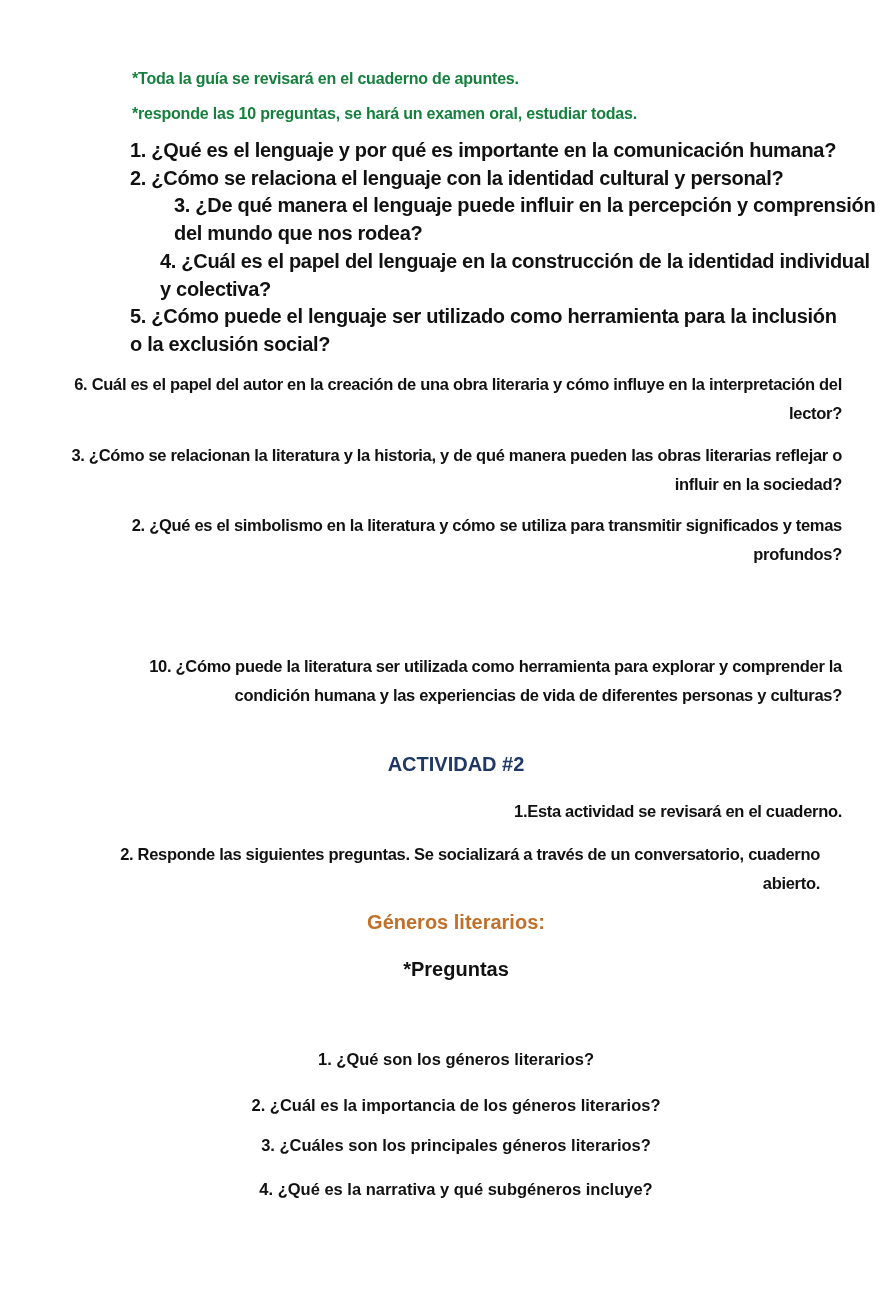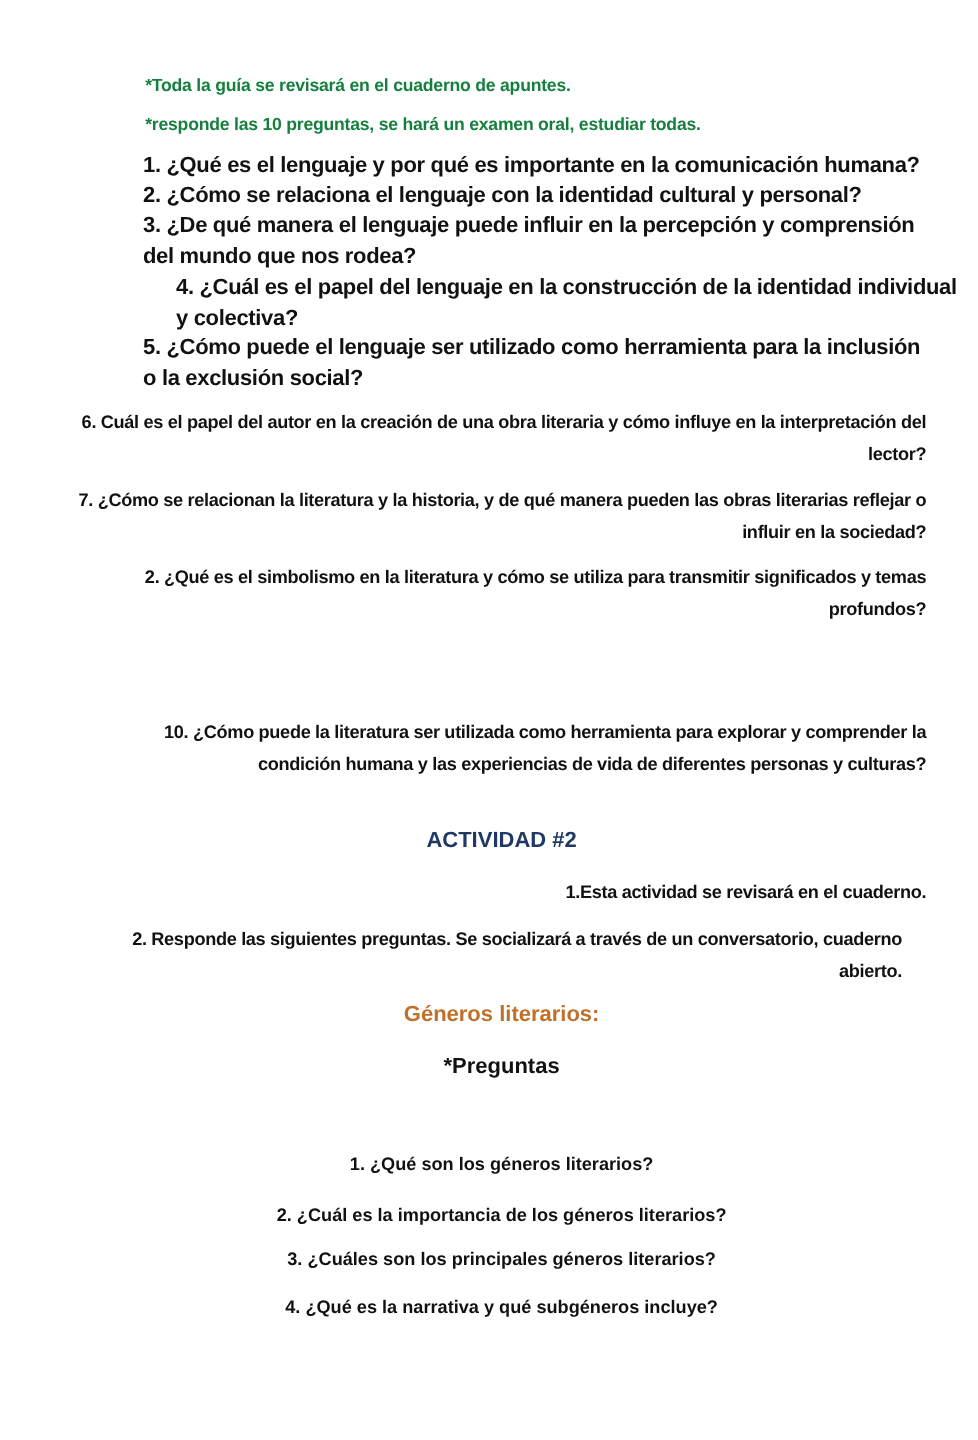--- a/index.html
+++ b/index.html
@@ -86,26 +86,26 @@
 </head>
 <body>
 
 <div class="page">
 
   <div class="instr" style="top:70px;">*Toda la guía se revisará en el cuaderno de apuntes.</div>
   <div class="instr" style="top:105px;">*responde las 10 preguntas, se hará un examen oral, estudiar todas.</div>
 
   <div class="q-left" style="top:136px;">1. ¿Qué es el lenguaje y por qué es importante en la comunicación humana?</div>
   <div class="q-left" style="top:164px;">2. ¿Cómo se relaciona el lenguaje con la identidad cultural y personal?</div>
-  <div class="q-left" style="top:191px;">3. ¿De qué manera el lenguaje puede influir en la percepción y comprensión del mundo que nos rodea?</div>
+  <div class="q-left" style="top:191px;margin-left:44px;">3. ¿De qué manera el lenguaje puede influir en la percepción y comprensión del mundo que nos rodea?</div>
   <div class="q-left" style="top:247px;margin-left:30px;">4. ¿Cuál es el papel del lenguaje en la construcción de la identidad individual y colectiva?</div>
   <div class="q-left" style="top:302px;">5. ¿Cómo puede el lenguaje ser utilizado como herramienta para la inclusión o la exclusión social?</div>
 
   <div class="q-center" style="top:370px;">6. Cuál es el papel del autor en la creación de una obra literaria y cómo influye en la interpretación del lector?</div>
-  <div class="q-center" style="top:441px;">7. ¿Cómo se relacionan la literatura y la historia, y de qué manera pueden las obras literarias reflejar o influir en la sociedad?</div>
+  <div class="q-center" style="top:441px;">3. ¿Cómo se relacionan la literatura y la historia, y de qué manera pueden las obras literarias reflejar o influir en la sociedad?</div>
   <div class="q-center" style="top:511px;">2. ¿Qué es el simbolismo en la literatura y cómo se utiliza para transmitir significados y temas profundos?</div>
   <div class="q-center" style="top:652px;">10. ¿Cómo puede la literatura ser utilizada como herramienta para explorar y comprender la condición humana y las experiencias de vida de diferentes personas y culturas?</div>
 
   <div class="heading-blue">ACTIVIDAD #2</div>
 
   <div class="q-center" style="top:797px;">1.Esta actividad se revisará en el cuaderno.</div>
   <div class="q-center" style="top:840px; left:92px; width:728px;">2. Responde las siguientes preguntas. Se socializará a través de un conversatorio, cuaderno abierto.</div>
 
   <div class="heading-orange">Géneros literarios:</div>
   <div class="sub-heading">*Preguntas</div>

